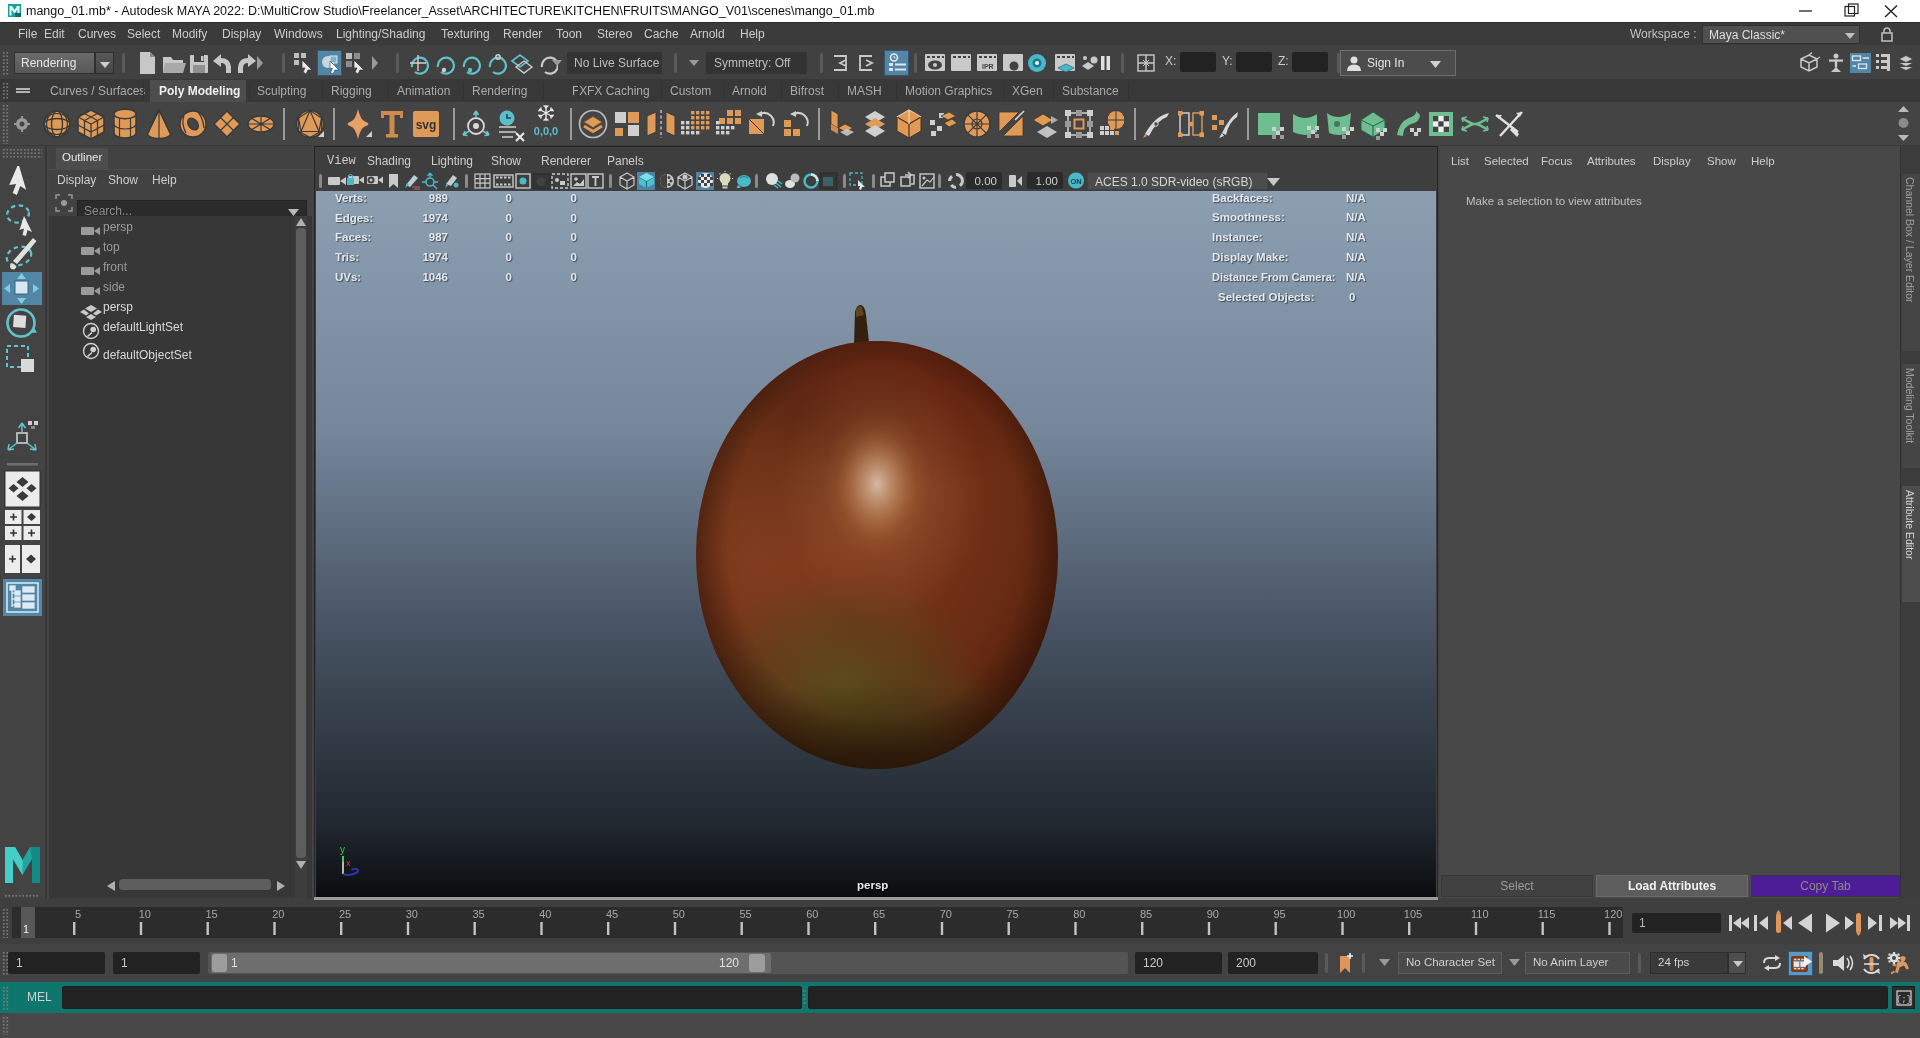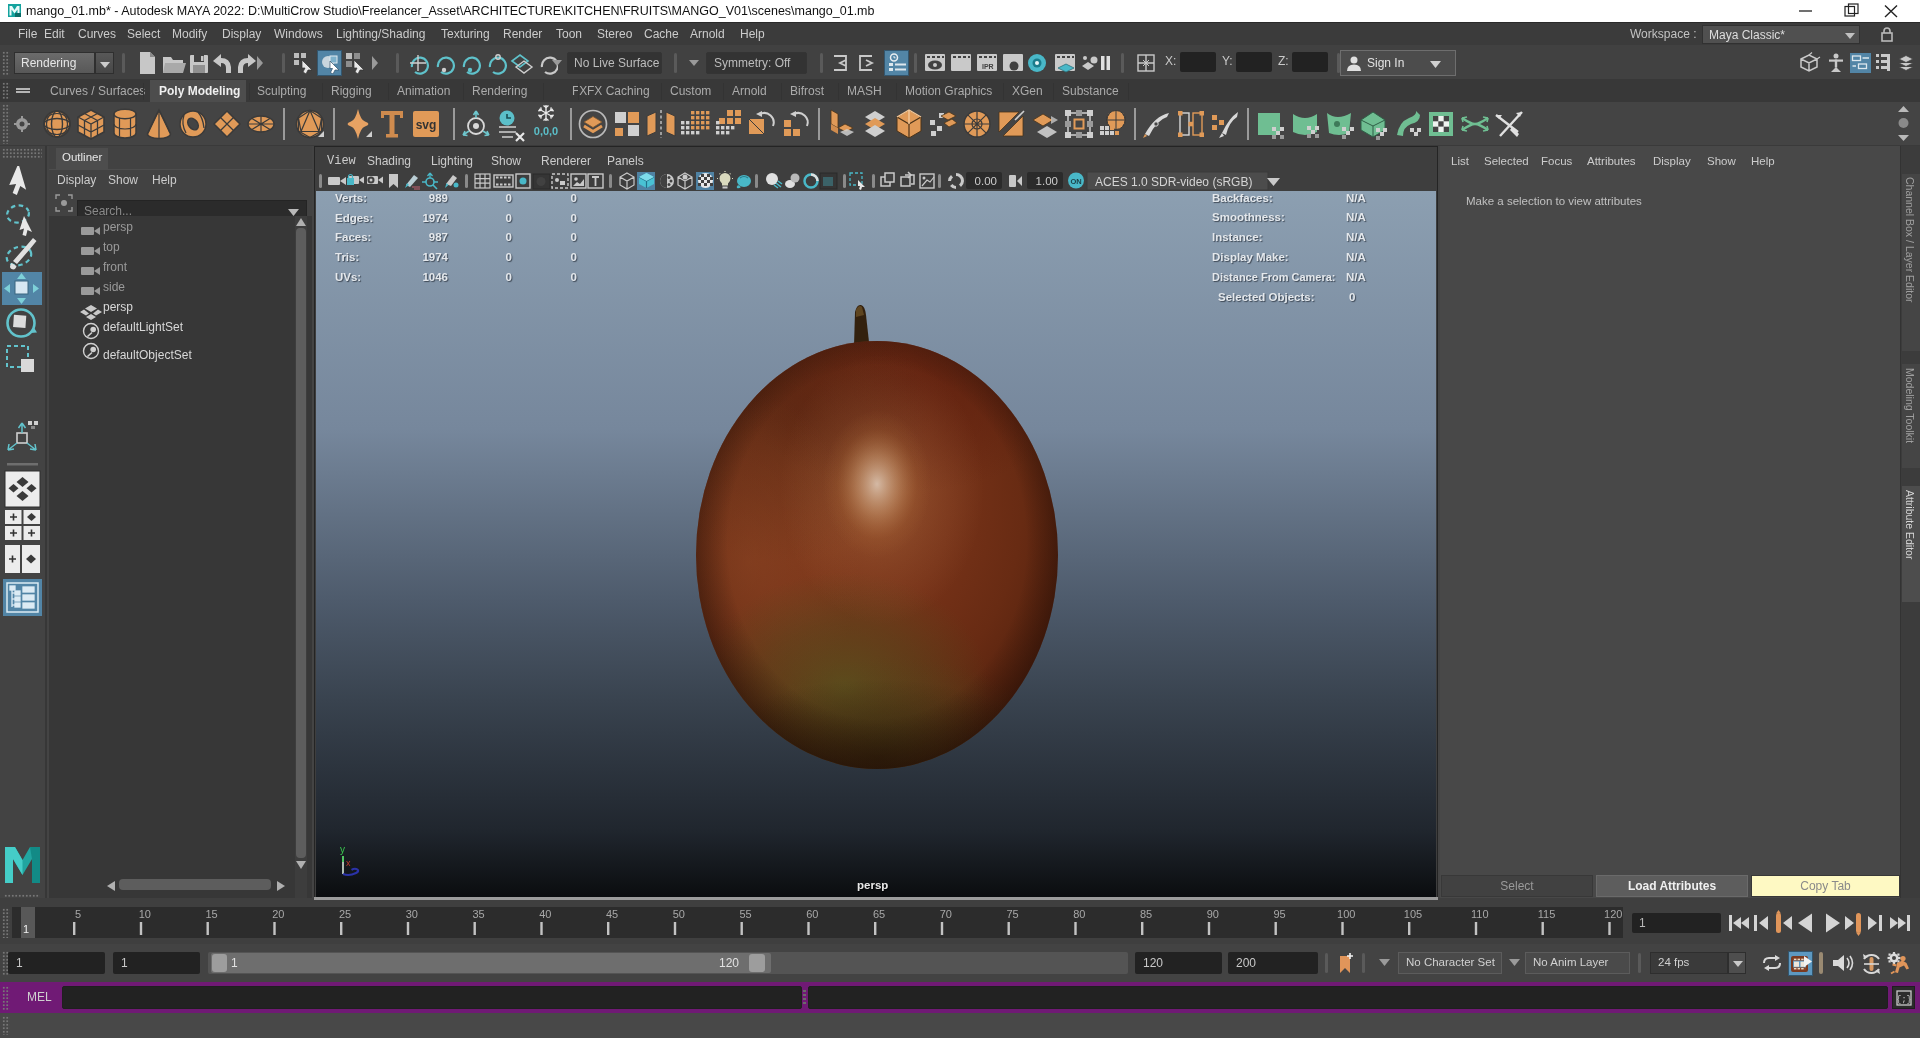--- a/index.html
+++ b/index.html
@@ -1168,21 +1168,21 @@
   <span class="txt a" style="left:213px;top:9px;font-size:11.5px;">Display</span>
   <span class="txt a" style="left:267px;top:9px;font-size:11.5px;">Show</span>
   <span class="txt a" style="left:311px;top:9px;font-size:11.5px;">Help</span>
   <span class="txt a" style="left:26px;top:49px;font-size:11.5px;color:#c0c0c0;text-align:center;">Make a selection to view attributes</span>
   <div class="a" style="left:1px;top:729px;width:152px;height:22px;background:#414141;border:1px solid #383838;">
     <span class="txt a" style="left:0;top:3px;width:100%;text-align:center;color:#9a9a9a;position:absolute;">Select</span>
   </div>
   <div class="a" style="left:156px;top:729px;width:152px;height:22px;background:#5d5d5d;border:1px solid #6a6a6a;">
     <span class="txt a" style="left:0;top:3px;width:100%;text-align:center;color:#f0f0f0;font-weight:bold;position:absolute;">Load Attributes</span>
   </div>
-  <div class="a" style="left:311px;top:729px;width:149px;height:22px;background:#fef9c3;border:1px solid #383838;">
+  <div class="a" style="left:311px;top:729px;width:149px;height:22px;background:#4c1d95;border:1px solid #383838;">
     <span class="txt a" style="left:0;top:3px;width:100%;text-align:center;color:#8a8a8a;position:absolute;">Copy Tab</span>
   </div>
 </div>
 
 <div class="a" id="righttabs" style="left:1900px;top:146px;width:20px;height:752px;background:#3c3c3c;border-left:1px solid #333;">
   <div class="a" style="left:1px;top:28px;width:19px;height:177px;background:#454545;"></div>
   <div class="a" style="left:1px;top:218px;width:19px;height:104px;background:#454545;"></div>
   <div class="a" style="left:1px;top:340px;width:19px;height:116px;background:#4d4d4d;"></div>
   <span class="a" style="left:3px;top:31px;color:#9f9f9f;font-size:10.5px;white-space:nowrap;writing-mode:vertical-rl;">Channel Box / Layer Editor</span>
   <span class="a" style="left:3px;top:222px;color:#9f9f9f;font-size:10.5px;white-space:nowrap;writing-mode:vertical-rl;">Modeling Toolkit</span>
@@ -1387,21 +1387,21 @@
         <rect x="11.3" y="8.3" width="2.2" height="2.2"></rect>
       </g>
     <g fill="#e0955a">
         <circle cx="17" cy="6.5" r="2.6"></circle>
         <path d="M11 11 l5.5 -2.5 l4 2.5 l2.5 5.5 l-2.5 1 l-2.5 -4 l-4.5 2 l-1.5 5.5 l-3 -0.8 l1.7 -6.2 Z"></path>
         <path d="M10.5 13.5 l-4 -1 M8.5 19.5 l-3.5 2" stroke="#e0955a" stroke-width="2"></path>
       </g>
   </svg>
 </div>
 
-<div class="a" id="melline" style="left:0;top:982px;width:1920px;height:31px;background:#701a75;padding-left:11px;">
+<div class="a" id="melline" style="left:0;top:982px;width:1920px;height:31px;background:#0f766e;padding-left:11px;">
   <div class="a" style="left:2px;top:4px;width:8px;height:24px;background-image:radial-gradient(#777 0.9px, transparent 1.1px);background-size:3.5px 3.5px;"></div>
   <span class="txt a" style="left:27px;top:8px;color:#cfcfcf;">MEL</span>
   <div class="a ibox" style="left:62px;top:4px;width:740px;height:23px;border:1px solid #1f1f1f;"></div>
   <div class="a" style="left:803px;top:8px;width:3px;height:16px;background:repeating-linear-gradient(#6a6a6a 0 2px, transparent 2px 4px);"></div>
   <div class="a ibox" style="left:808px;top:4px;width:1080px;height:23px;border:1px solid #1f1f1f;"></div>
   <div class="a" style="left:1892px;top:4px;width:23px;height:23px;background:#2b2b2b;border:1px solid #1f1f1f;">
     <svg class="a" style="left:3px;top:3px" width="16" height="16" viewBox="0 0 16 16">
       <rect x="1" y="1" width="14" height="14" fill="none" stroke="#c9c9c9" stroke-width="1.3"></rect>
       <text x="8" y="11.5" text-anchor="middle" font-size="8.5" fill="#c9c9c9" font-family="Liberation Mono">{;}</text>
     </svg>

